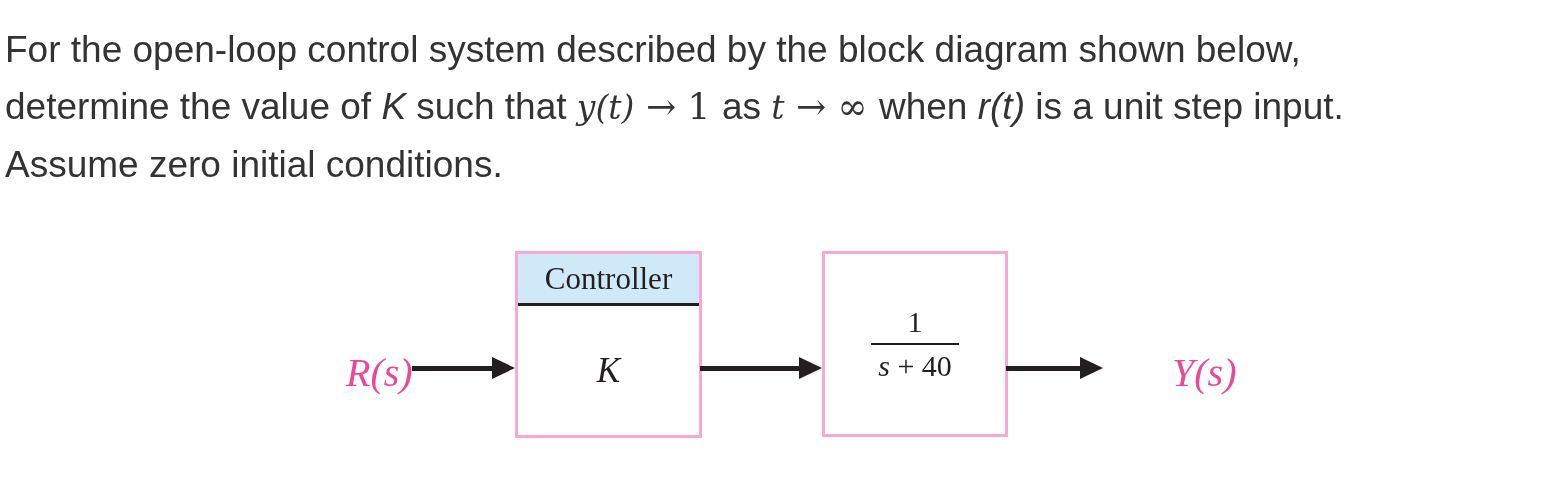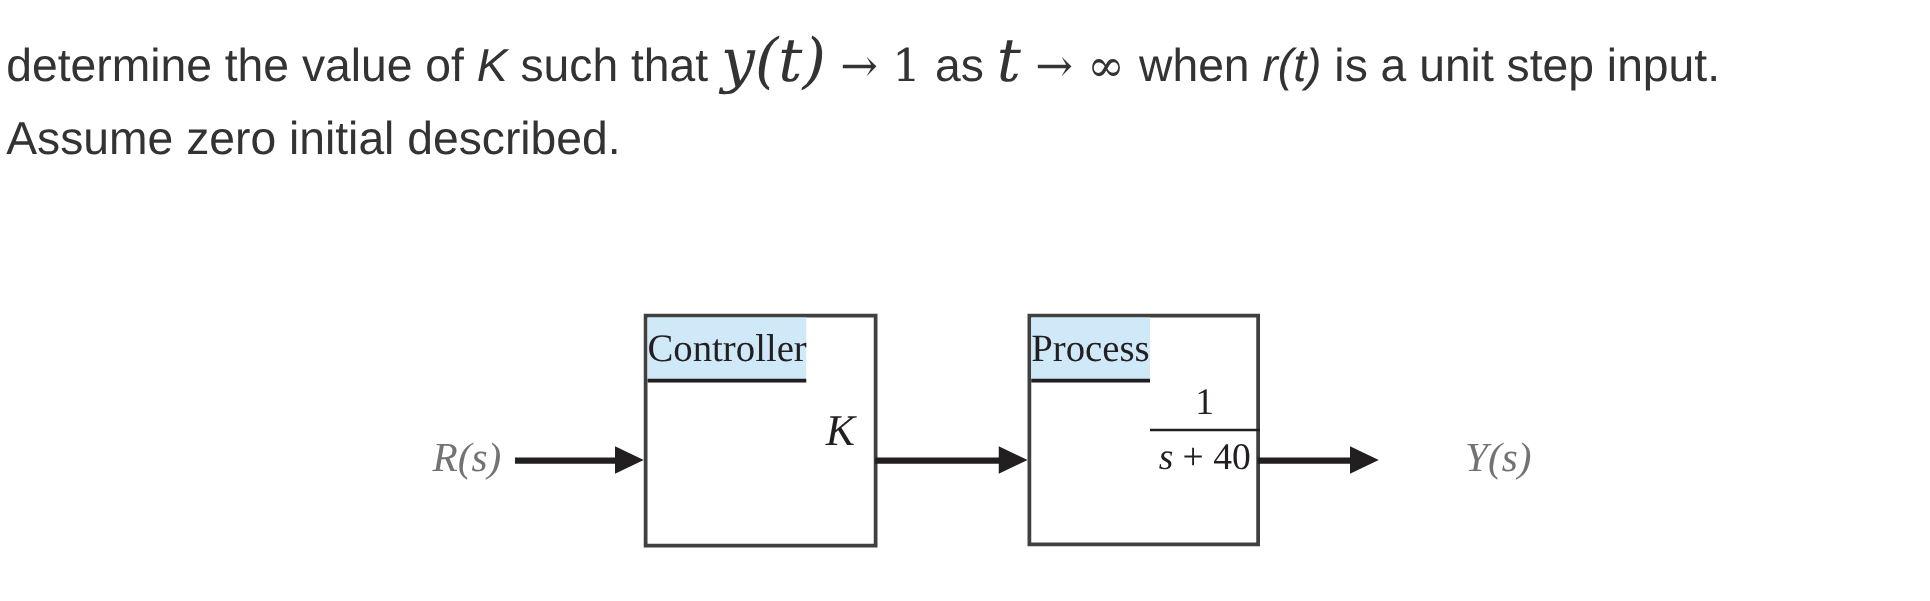--- a/index.html
+++ b/index.html
@@ -18,31 +18,31 @@
     left: 5px;
     top: 21px;
     width: 1536px;
     color: #333333;
     font-size: 37px;
     line-height: 57px;
   }
   .pline { white-space: pre; }
   .seg-normal { font-family: "Liberation Sans", sans-serif; font-style: normal; }
   .seg-kvar   { font-family: "Liberation Sans", sans-serif; font-style: italic; }
-  .seg-mvar   { font-family: "DejaVu Serif", serif; font-style: italic; font-size: 48px; }
+  .seg-mvar   { font-family: "DejaVu Serif", serif; font-style: italic; font-size: 33px; }
   .seg-msym   { font-family: "DejaVu Serif", serif; font-style: normal; font-size: 36px; }
 
   
   .blk {
     position: absolute;
     box-sizing: border-box;
-    border: 3px solid #404040;
+    border: 3px solid #f9a8d4;
     background: #ffffff;
     display: flex;
-    flex-direction: row;
+    flex-direction: column;
   }
   #controller-block { left: 515px; top: 251px; width: 187px; height: 187px; }
   #process-block    { left: 822px; top: 251px; width: 186px; height: 186px; }
   .blk-header {
     box-sizing: border-box;
     height: 52px;
     background: #cfe9f8;
     border-bottom: 3px solid #231f20;
     display: flex;
     align-items: center;
@@ -91,57 +91,55 @@
   #mid-arrow-line    { left: 700px;  top: 366px; width: 101px; }
   #mid-arrow-head    { left: 799px;  top: 357px; }
   #output-arrow-line { left: 1006px; top: 366px; width: 75px; }
   #output-arrow-head { left: 1080px; top: 357px; }
 
   
   .signal-label {
     position: absolute;
     font-family: "Liberation Serif", serif;
     font-style: italic;
-    font-size: 33px;
-    color: #737373;
+    font-size: 40px;
+    color: #ec4899;
   }
   #input-label  { left: 346px;  top: 349px; }
   #output-label { left: 1172px; top: 349px; }
 </style>
 </head>
 <body>
 
 <div id="canvas">
 
   <div id="problem">
+    <div class="pline"><span class="seg-normal">For the open-loop control system described by the block diagram shown below,</span></div>
     <div class="pline"><span class="seg-normal">determine the value of </span><span class="seg-kvar">K</span><span class="seg-normal"> such that </span><span class="seg-mvar">y(t)</span><span class="seg-msym"> → 1 </span><span class="seg-normal">as </span><span class="seg-mvar">t</span><span class="seg-msym"> → ∞ </span><span class="seg-normal">when </span><span class="seg-kvar">r(t)</span><span class="seg-normal"> is a unit step input.</span></div>
-    <div class="pline"><span class="seg-normal">Assume zero initial described.</span></div>
+    <div class="pline"><span class="seg-normal">Assume zero initial conditions.</span></div>
   </div>
 
   <div id="input-label" class="signal-label">R(s)</div>
 
   <div id="input-arrow-line" class="arrow-line"></div>
   <div id="input-arrow-head" class="arrow-head"></div>
 
   <div id="controller-block" class="blk">
     <div class="blk-header">
       <span>Controller</span>
     </div>
     <div class="blk-body">
       <span class="gain-text">K</span>
     </div>
   </div>
 
   <div id="mid-arrow-line" class="arrow-line"></div>
   <div id="mid-arrow-head" class="arrow-head"></div>
 
   <div id="process-block" class="blk">
-    <div class="blk-header">
-      <span>Process</span>
-    </div>
     <div class="blk-body">
       <div class="fraction">
         <div class="frac-num">1</div>
         <div class="frac-bar"></div>
         <div class="frac-den"><span class="var">s</span><span> + 40</span></div>
       </div>
     </div>
   </div>
 
   <div id="output-arrow-line" class="arrow-line"></div>

